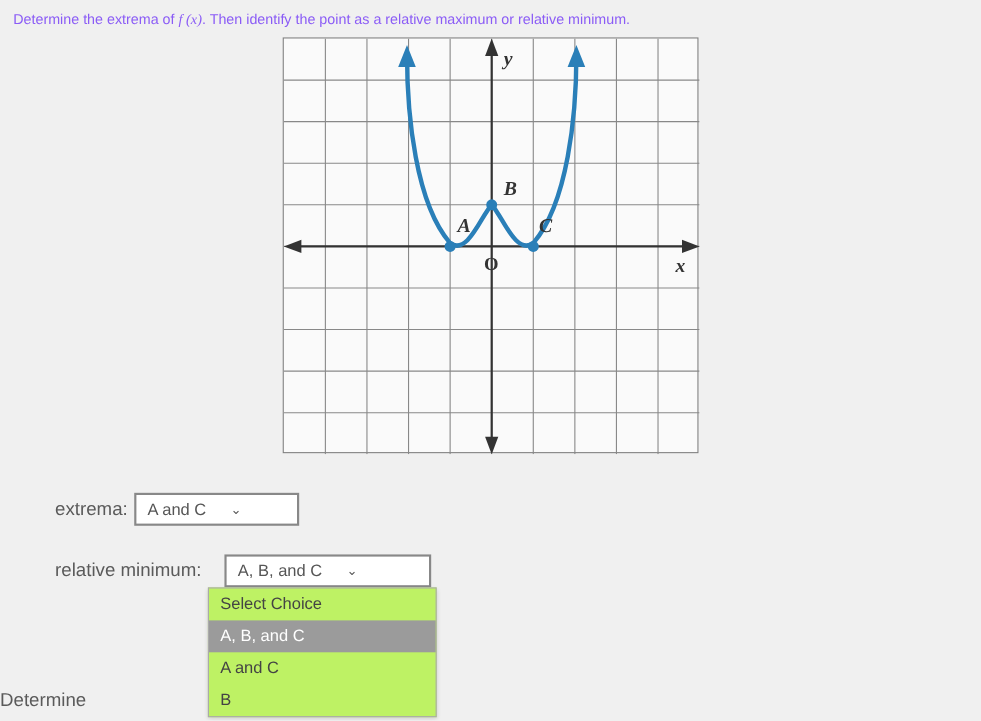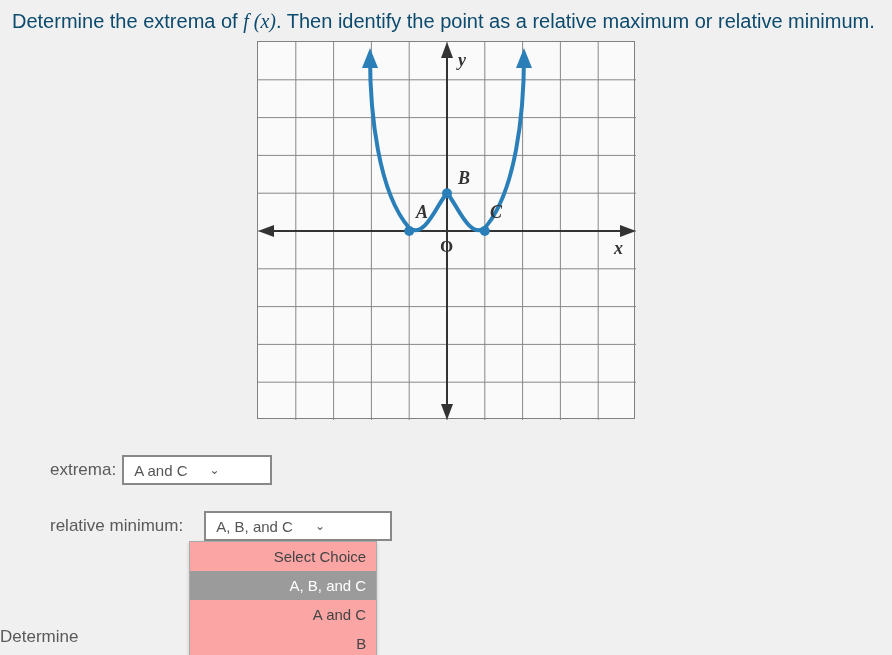--- a/index.html
+++ b/index.html
@@ -6,22 +6,22 @@
     body {
       width: 892px;
       height: 655px;
       background: #f0f0f0;
       font-family: Arial, Helvetica, sans-serif;
       color: #595959;
       position: relative;
     }
     .prompt {
       padding: 10px 12px 0 12px;
-      font-size: 20px;
-      color: #0c4a6e;
+      font-size: 13px;
+      color: #8b5cf6;
     }
     .fx-italic { font-style: italic; font-family: 'Times New Roman', serif;}
     .graph-wrap {
       display: flex;
       justify-content: center;
       margin-top: 8px;
     }
     .graph-box {
       width: 378px;
       height: 378px;
@@ -66,26 +66,25 @@
     .select-box .caret {
       margin-left: 22px;
       font-size: 12px;
       color: #555;
     }
     .dropdown-wrap { position: relative; display: inline-block; padding-left: 15px; }
     .dropdown-panel {
       position: absolute;
       top: 30px;
       left: 0;
-      width: 188px;
-      background: #fca5a5;
+      width: 208px;
+      background: #bef264;
       border: 1px solid #aaa;
       box-shadow: 0 2px 4px rgba(0,0,0,0.15);
       z-index: 10;
-      text-align: right;
     }
     .dd-item {
       padding: 6px 10px;
       font-size: 15px;
       color: #444;
     }
     .dd-item.sel { background: #9b9b9b; color: #fff; }
     .previous {
       position: absolute;
       left: 0;

